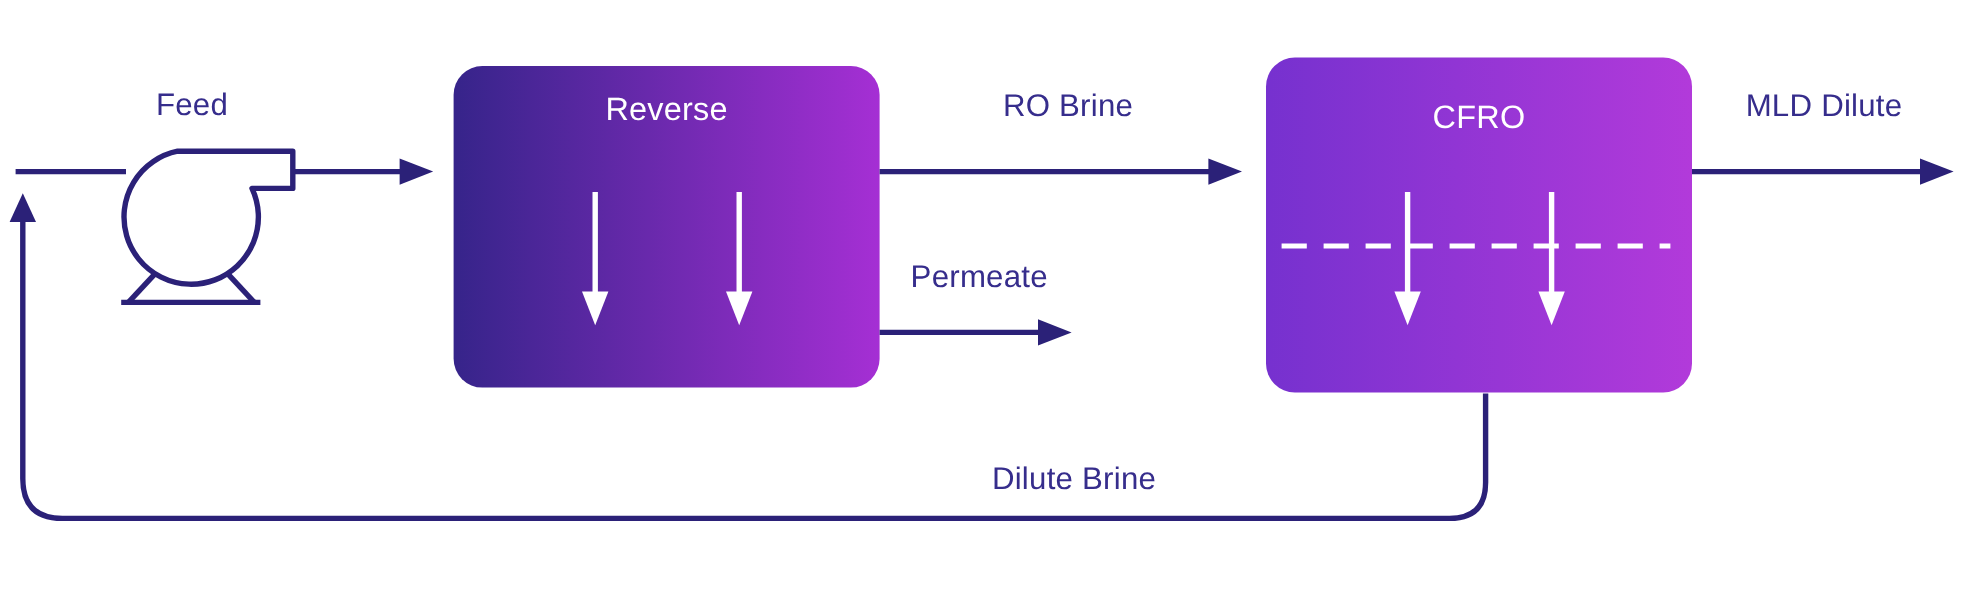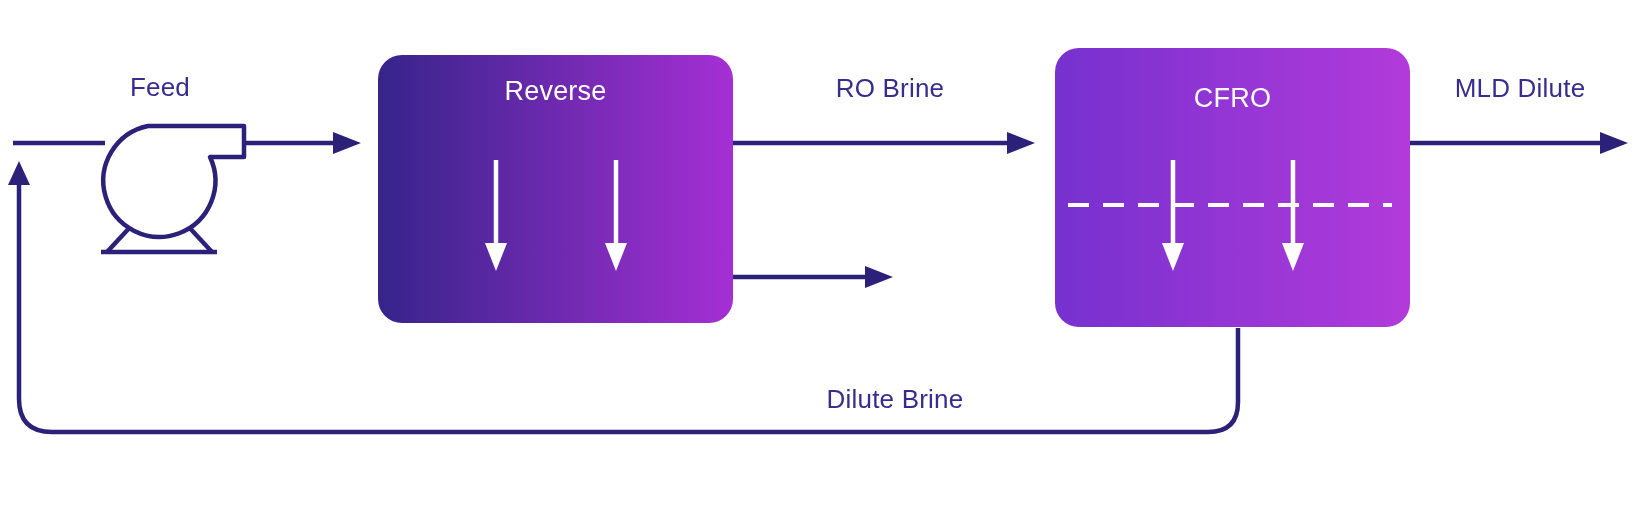--- a/index.html
+++ b/index.html
@@ -123,16 +123,17 @@
       <path class="wdash" d="M 1068 205 H 1392"></path>
       <path class="wline" d="M 1173 160 V 245"></path>
       <polygon class="whead" points="1162,243 1184,243 1173,271"></polygon>
       <path class="wline" d="M 1293 160 V 245"></path>
       <polygon class="whead" points="1282,243 1304,243 1293,271"></polygon>
     </g>
   </svg>
 
   <div class="flow-label feed">Feed</div>
   <div class="flow-label ro-brine">RO Brine</div>
+  <div class="flow-label permeate">Permeate</div>
   <div class="flow-label mld-brine">MLD Dilute</div>
   <div class="flow-label dilute-brine">Dilute Brine</div>
 
 </div>
 
 </body></html>

